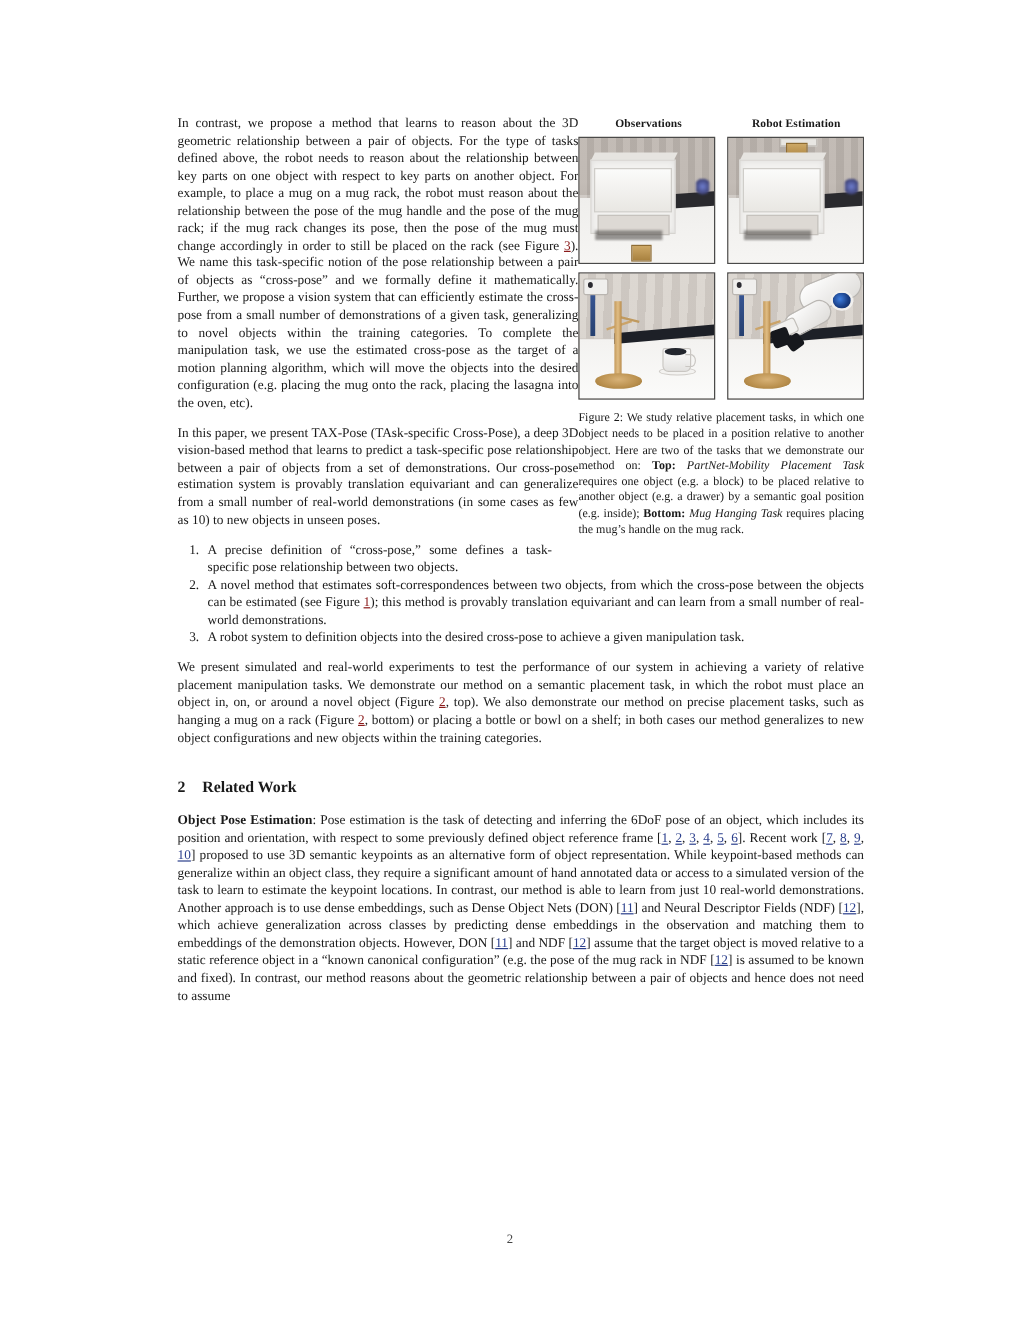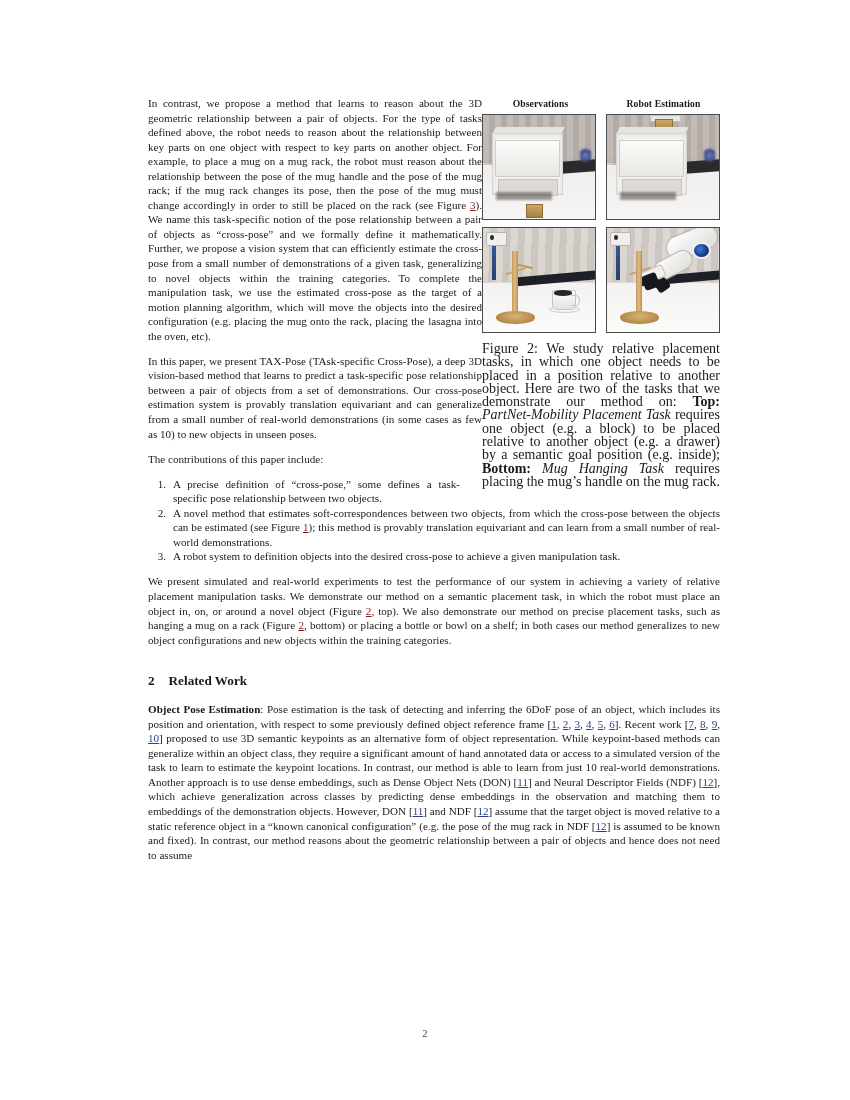--- a/index.html
+++ b/index.html
@@ -67,21 +67,21 @@
   .photo {
     width: 113px;
     height: 104px;
     border: 1.4px solid #4a4a4a;
     position: relative;
     overflow: hidden;
     background: #cfcac4;
   }
   .caption {
     margin-top: 9px;
-    font-size: 14px;
+    font-size: 10px;
     line-height: 13.3px;
     text-align: justify;
   }
   .caption b { font-weight: bold; }
   .caption i { font-style: italic; }
 
   
   h2.section {
     font-size: 13.2px;
     font-weight: bold;
@@ -334,21 +334,20 @@
         </div>
       </div>
 
       <div class="caption"><span>Figure 2:</span><span> We study relative placement tasks, in which one object needs to be placed in a position relative to another object. Here are two of the tasks that we demonstrate our method on: </span><b>Top:</b><i> PartNet-Mobility Placement Task</i><span> requires one object (e.g. a block) to be placed relative to another object (e.g. a drawer) by a semantic goal position (e.g. inside); </span><b>Bottom:</b><i> Mug Hanging Task</i><span> requires placing the mug’s handle on the mug rack.</span></div>
     </div>
 
     <p class="body"><span>In contrast, we propose a method that learns to reason about the 3D geometric relationship between a pair of objects. For the type of tasks defined above, the robot needs to reason about the relationship between key parts on one object with respect to key parts on another object. For example, to place a mug on a mug rack, the robot must reason about the relationship between the pose of the mug handle and the pose of the mug rack; if the mug rack changes its pose, then the pose of the mug must change accordingly in order to still be placed on the rack (see Figure </span><a class="lnk" href="#">3</a><span>). We name this task-specific notion of the pose relationship between a pair of objects as “cross-pose” and we formally define it mathematically. Further, we propose a vision system that can efficiently estimate the cross-pose from a small number of demonstrations of a given task, generalizing to novel objects within the training categories. To complete the manipulation task, we use the estimated cross-pose as the target of a motion planning algorithm, which will move the objects into the desired configuration (e.g. placing the mug onto the rack, placing the lasagna into the oven, etc).</span></p>
 
     <p class="body">In this paper, we present TAX-Pose (TAsk-specific Cross-Pose), a deep 3D vision-based method that learns to predict a task-specific pose relationship between a pair of objects from a set of demonstrations. Our cross-pose estimation system is provably translation equivariant and can generalize from a small number of real-world demonstrations (in some cases as few as 10) to new objects in unseen poses.</p>
 
-    <p class="body">The contributions of this paper include:</p>
 
     <ol class="num-list">
       <li>
         <span class="marker">1.</span>
         <span class="txt"><span>A precise definition of “cross-pose,” some defines a task-specific pose relationship between two objects.</span></span>
       </li>
       <li>
         <span class="marker">2.</span>
         <span class="txt"><span>A novel method that estimates soft-correspondences between two objects, from which the cross-pose between the objects can be estimated (see Figure </span><a class="lnk" href="#">1</a><span>); this method is provably translation equivariant and can learn from a small number of real-world demonstrations.</span></span>
       </li>

